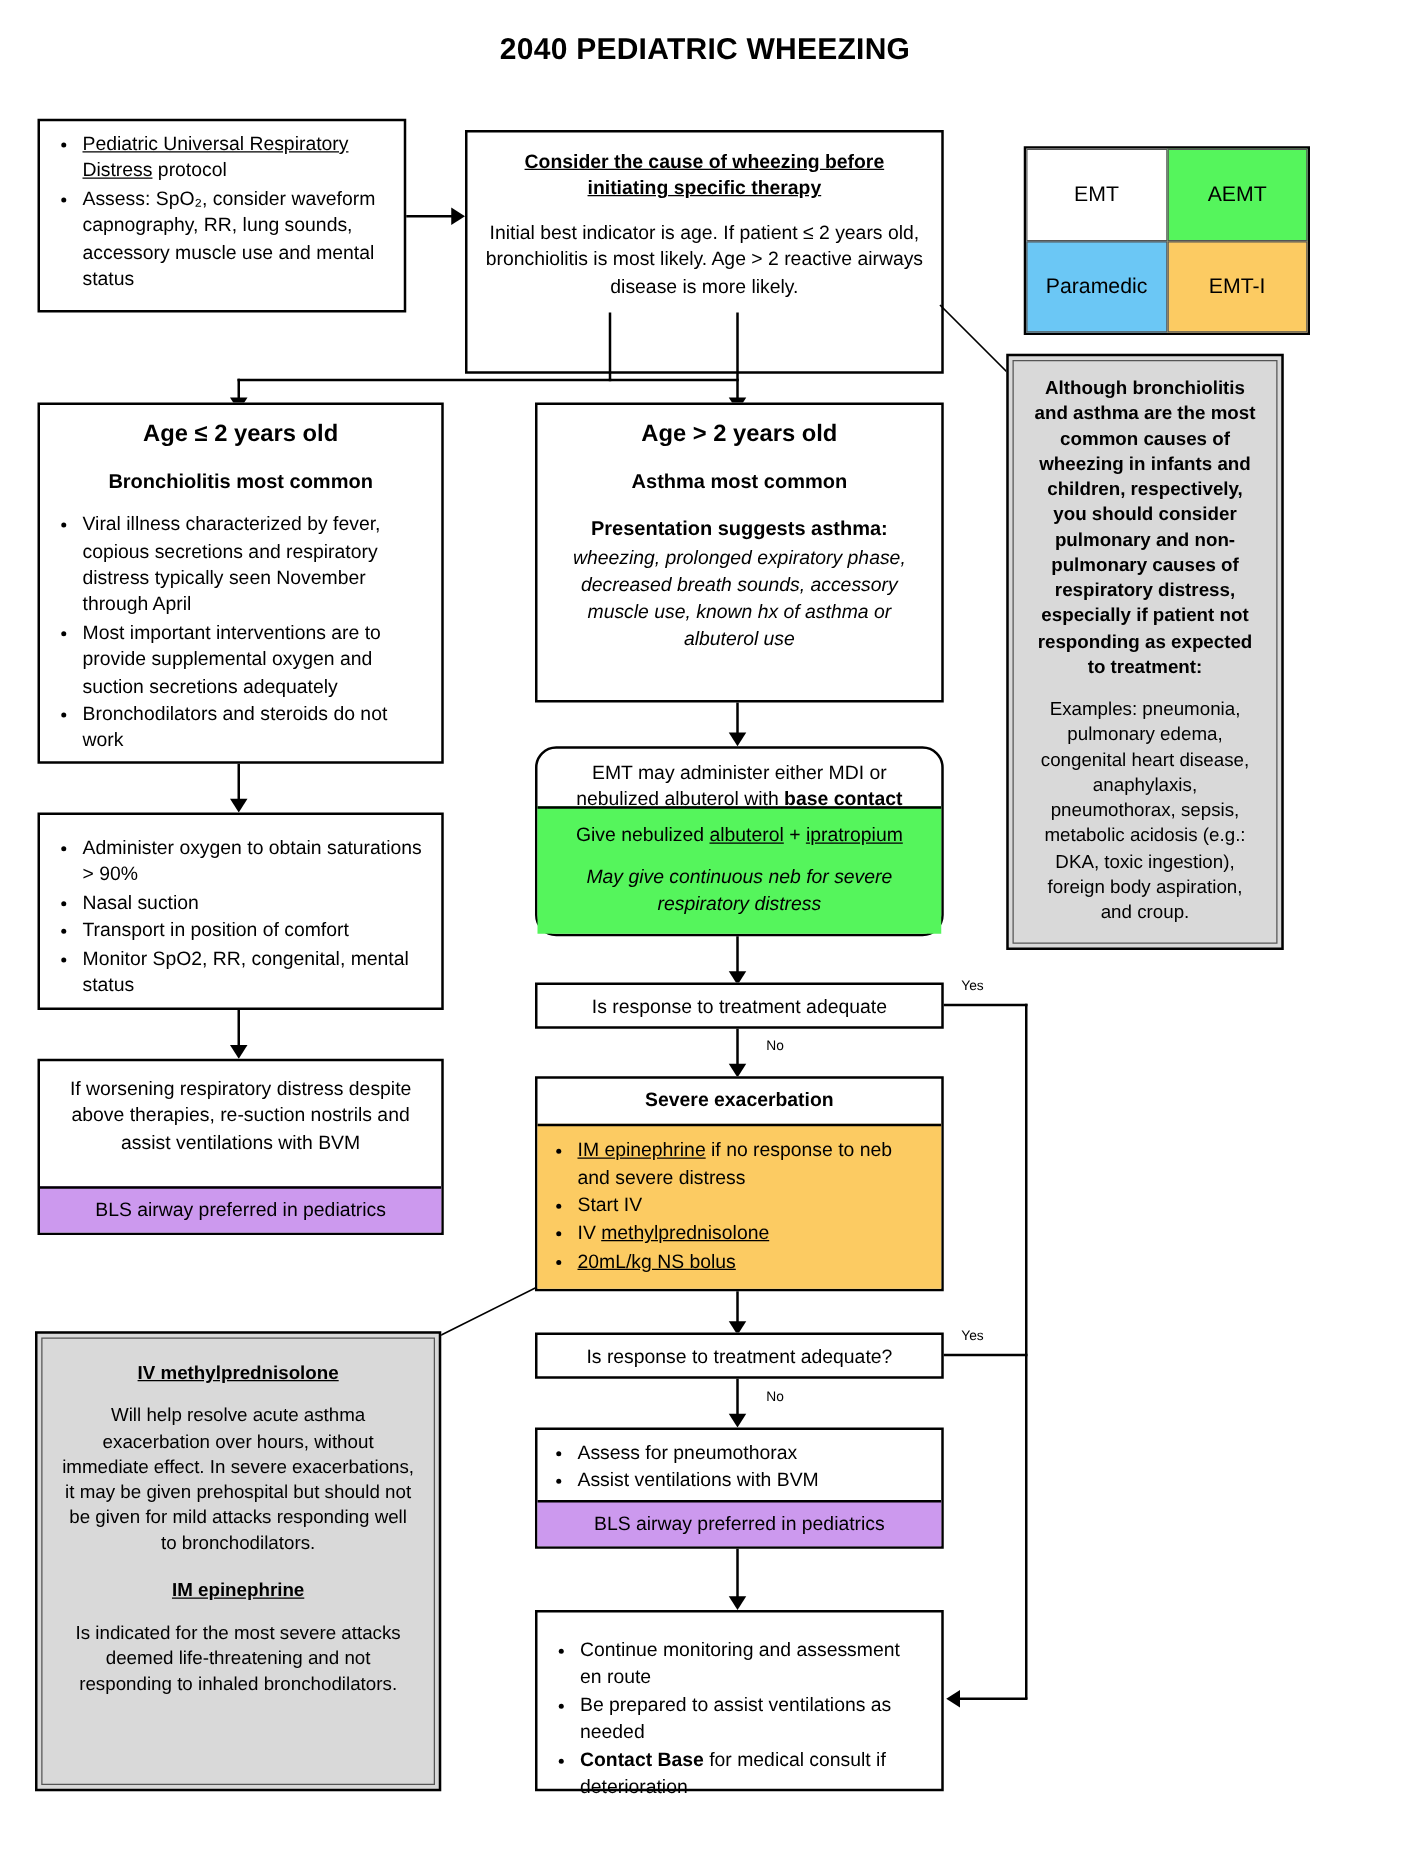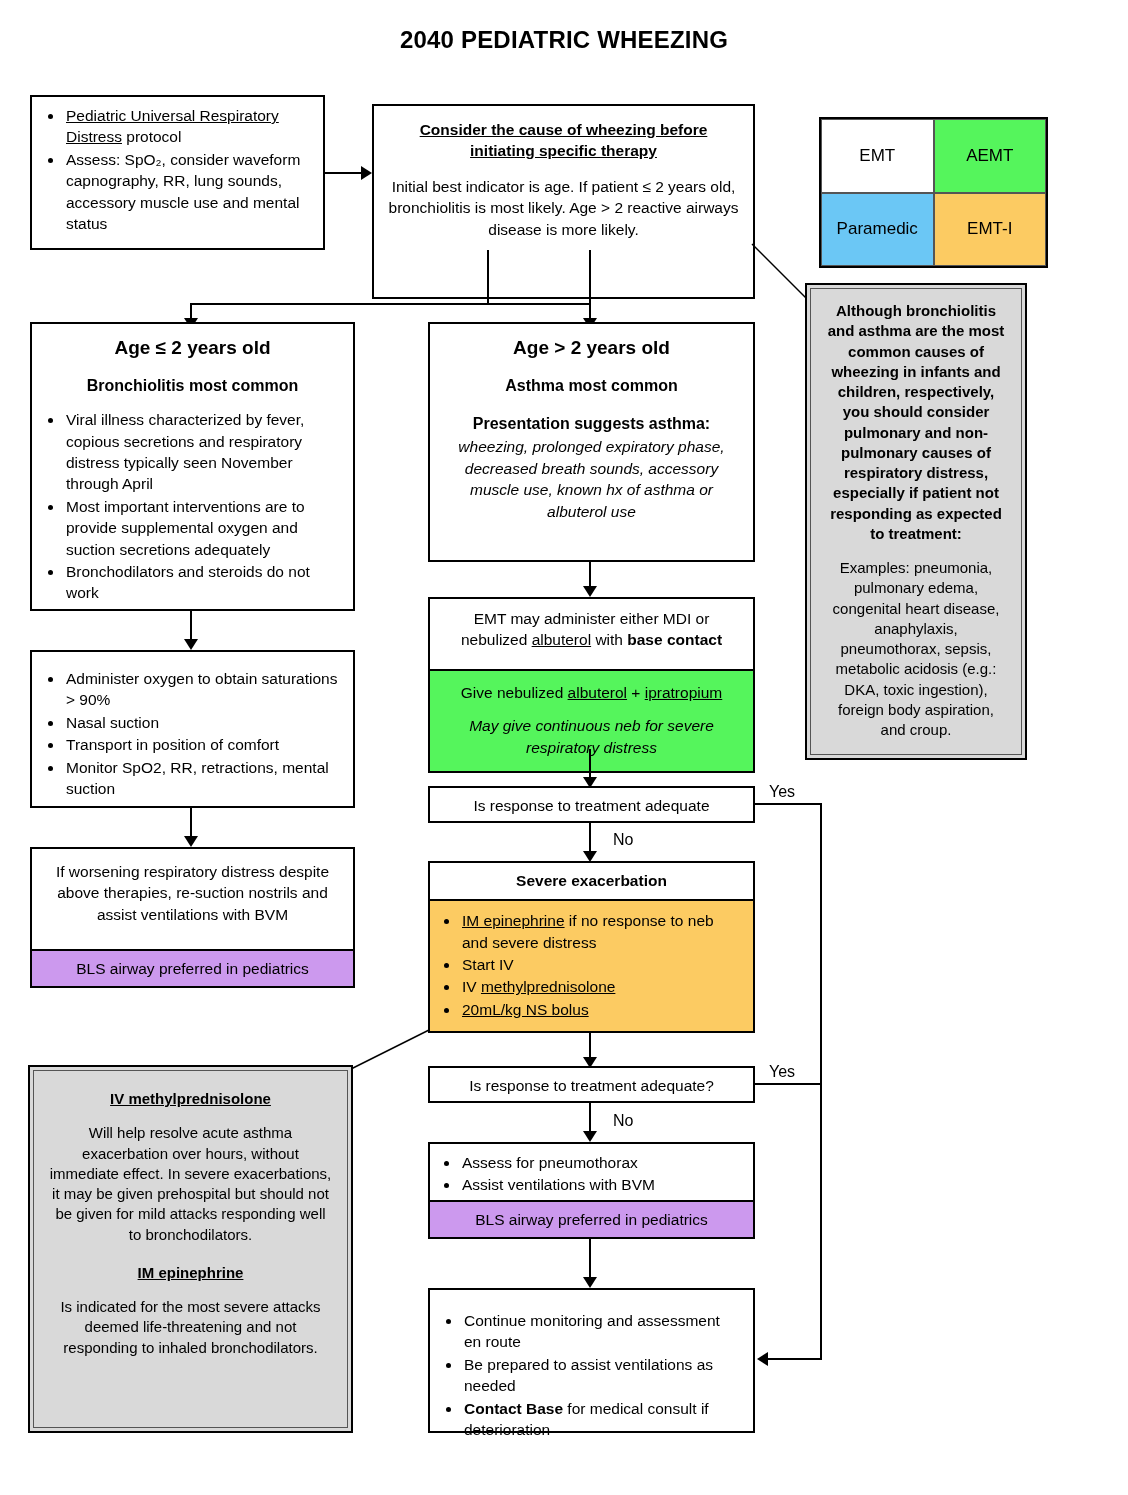--- a/index.html
+++ b/index.html
@@ -95,21 +95,21 @@
   .hl{ height:2px; }
   .arw{
     position:absolute;
     width:0;height:0;
   }
   .arw-d{ border-left:7px solid transparent; border-right:7px solid transparent; border-top:11px solid #000; }
   .arw-r{ border-top:7px solid transparent; border-bottom:7px solid transparent; border-left:11px solid #000; }
   .arw-l{ border-top:7px solid transparent; border-bottom:7px solid transparent; border-right:11px solid #000; }
   .lbl{
     position:absolute;
-    font-size:16px;
+    font-size:11px;
   }
   .diag{ position:absolute; }
 </style>
 </head>
 <body>
 
 <div id="page">
 
   <div class="title">2040 PEDIATRIC WHEEZING</div>
 
@@ -173,21 +173,21 @@
   </div>
 
   <div class="ln vl" style="left:190px; top:611px; height:32px;"></div>
   <div class="arw arw-d" style="left:184px; top:639px;"></div>
 
   <div class="box pad" style="left:30px; top:650px; width:325px; height:158px;">
     <ul class="bul" style="margin-top:8px;">
       <li>Administer oxygen to obtain saturations &gt; 90%</li>
       <li>Nasal suction</li>
       <li>Transport in position of comfort</li>
-      <li>Monitor SpO2, RR, retractions, mental suction</li>
+      <li>Monitor SpO2, RR, congenital, mental status</li>
     </ul>
   </div>
 
   <div class="ln vl" style="left:190px; top:808px; height:32px;"></div>
   <div class="arw arw-d" style="left:184px; top:836px;"></div>
 
   <div class="box" style="left:30px; top:847px; width:325px; height:141px;">
     <div class="seg ctr" style="padding:12px 14px;">If worsening respiratory distress despite above therapies, re-suction nostrils and assist ventilations with BVM</div>
     <div class="band purple" style="position:absolute; left:0; bottom:0; width:100%;">BLS airway preferred in pediatrics</div>
   </div>
@@ -208,21 +208,21 @@
   <div class="box pad" style="left:428px; top:322px; width:327px; height:240px;">
     <div class="ctr bold" style="font-size:19px; margin-top:3px;">Age &gt; 2 years old</div>
     <div class="ctr bold" style="font-size:16px; margin-top:14px;">Asthma most common</div>
     <div class="ctr bold" style="font-size:16px; margin-top:16px;">Presentation suggests asthma:</div>
     <div class="ctr ital" style="margin-top:1px;">wheezing, prolonged expiratory phase, decreased breath sounds, accessory muscle use, known hx of asthma or albuterol use</div>
   </div>
 
   <div class="ln vl" style="left:589px; top:562px; height:28px;"></div>
   <div class="arw arw-d" style="left:583px; top:586px;"></div>
 
-  <div class="box" style="left:428px; top:597px; width:327px; height:176px;">
+  <div class="box" style="left:428px; top:597px; width:327px; height:152px;border-radius:17px;">
     <div class="seg ctr" style="padding:9px 10px;">
       <span>EMT may administer either MDI or nebulized </span><span class="und">albuterol</span><span> with </span><span class="bold">base contact</span>
     </div>
     <div class="band green" style="position:absolute; left:0; bottom:0; width:100%; padding:11px 10px 13px;">
       <div>
         <span>Give nebulized </span><span class="und">albuterol</span><span> + </span><span class="und">ipratropium</span>
       </div>
       <div class="ital" style="margin-top:12px;">May give continuous neb for severe respiratory distress</div>
     </div>
   </div>

